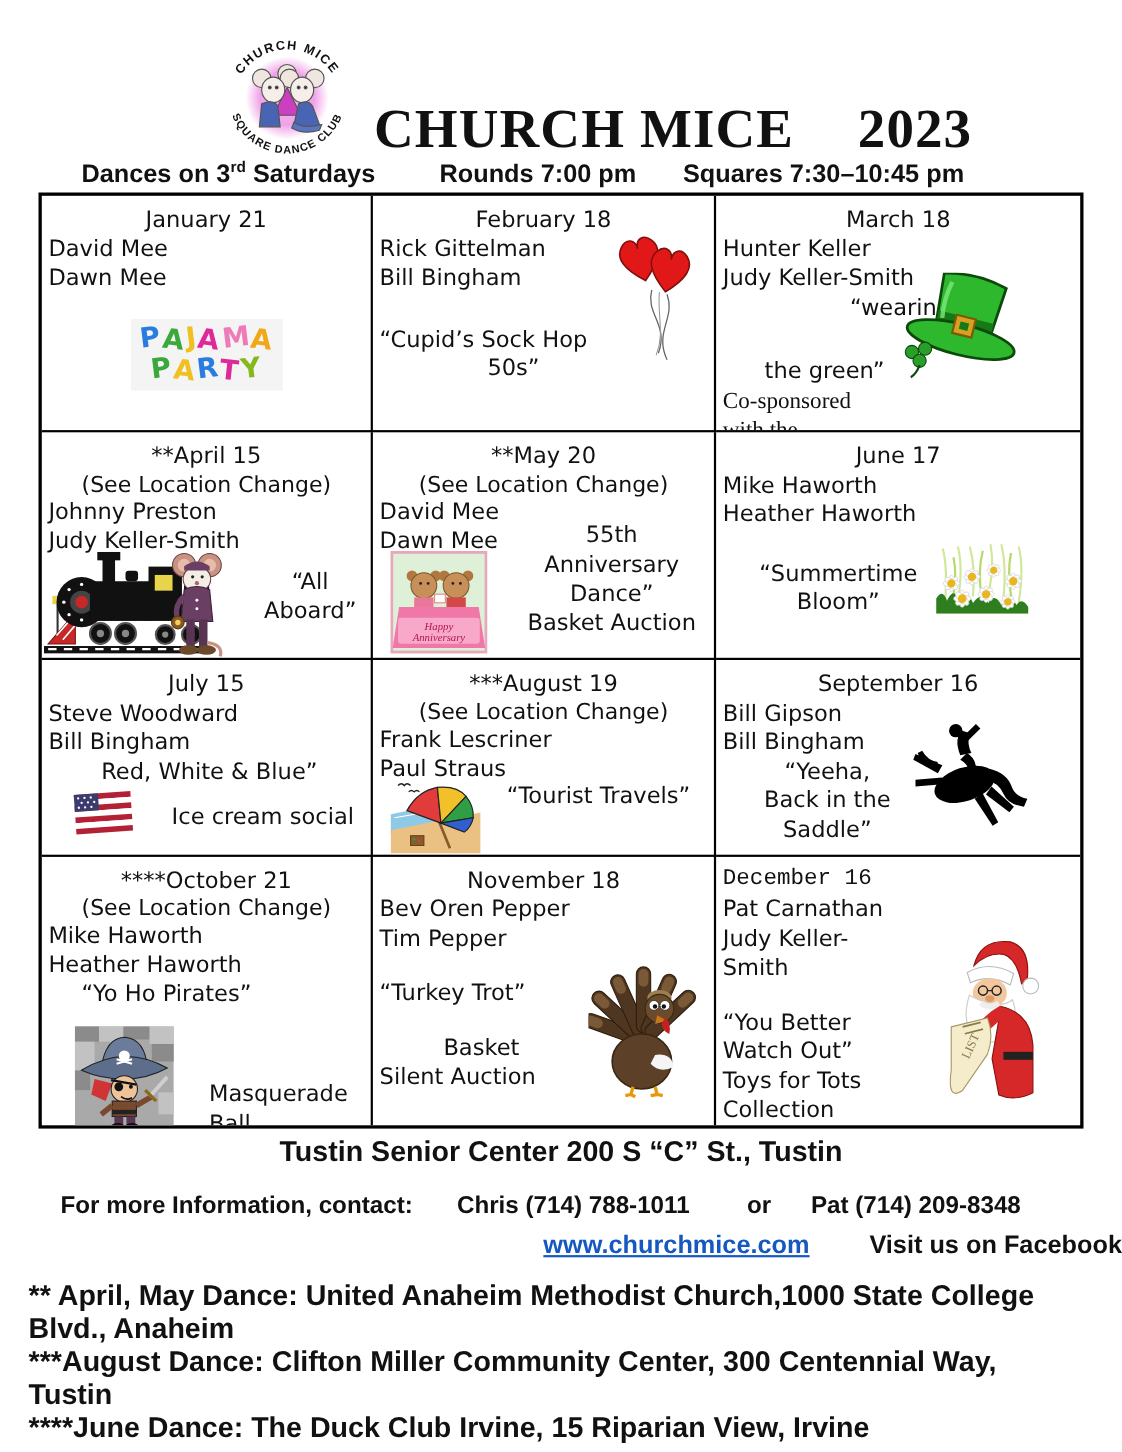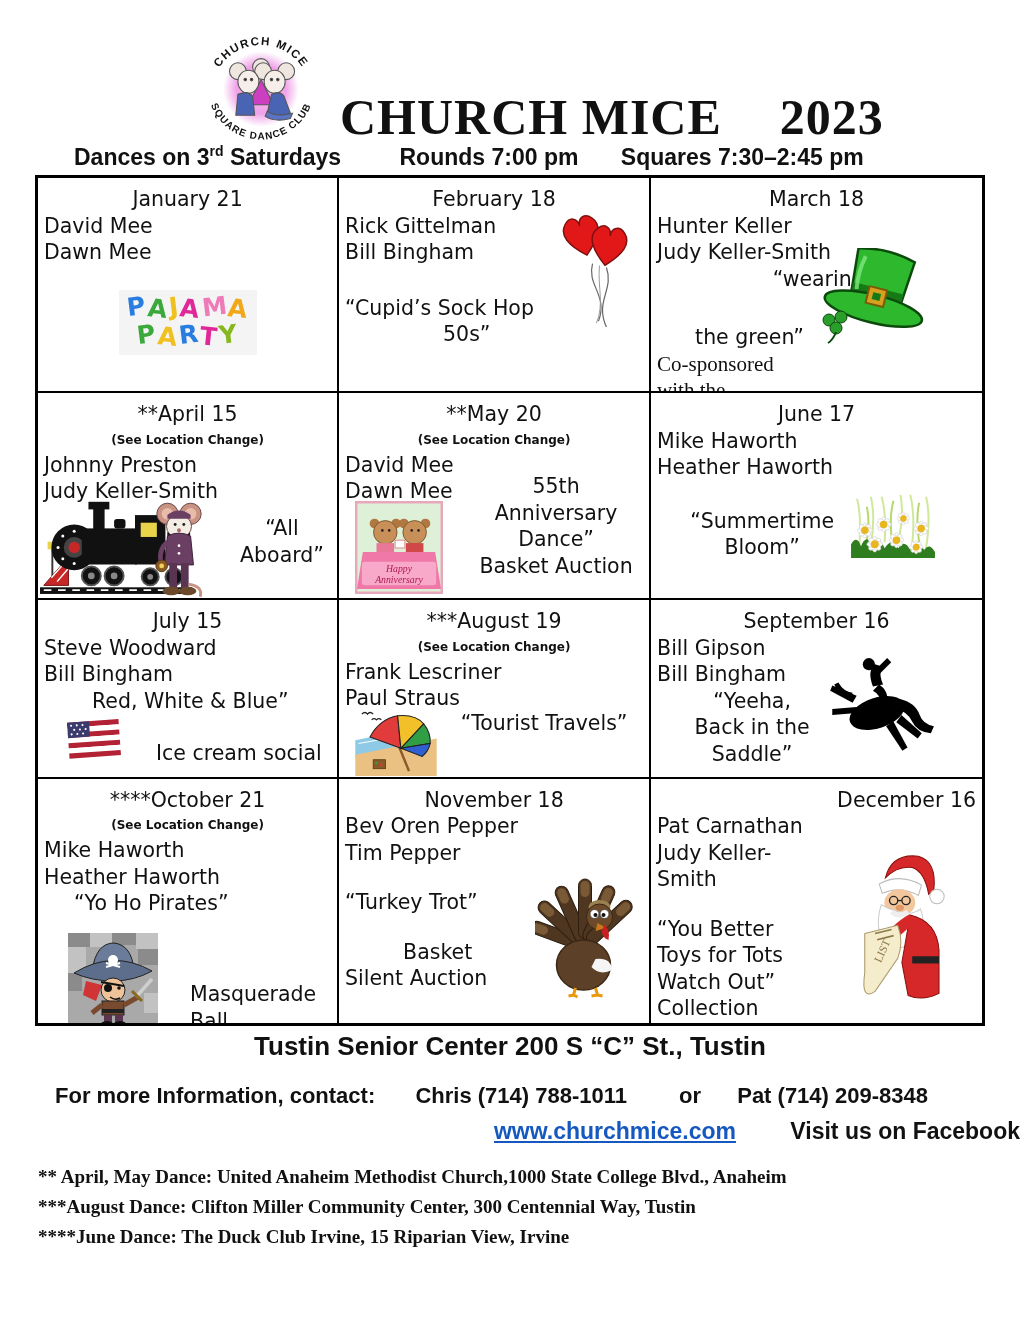--- a/index.html
+++ b/index.html
@@ -19,22 +19,22 @@
 
   
   .grid{position:absolute;left:35px;top:175px;width:950px;height:851px;box-sizing:border-box;
         border:3px solid #000;display:grid;grid-template-columns:303fr 314fr 333fr;
         grid-template-rows:217fr 208fr 180fr 246fr;}
   .cell{position:relative;border-right:2px solid #000;border-bottom:2px solid #000;
         padding:8px 6px;font-size:20.5px;line-height:26.5px;box-sizing:border-box;overflow:hidden;}
   .cell.c3{border-right:none;}
   .cell.r4{border-bottom:none;}
   .mtitle{text-align:center;}
-  .mtitle.tleft{text-align:right;}
-  .note{text-align:center;font-size:12px;line-height:24px;font-weight:bold;}
+  .mtitle.tleft{text-align:left;font-family:Liberation Mono, monospace;}
+  .note{text-align:center;font-size:20px;line-height:24px;}
   .ln{text-align:left;}
   .serif{font-family:"Liberation Serif",serif;font-size:21px;line-height:26px;}
   .blank{height:23px;}
   .abs{position:absolute;}
 
   
   .pj-box{margin:24px auto 0;width:138px;padding:3px 0 5px;background:#f4f4f4;text-align:center;}
   .pjl{display:inline-block;font-weight:bold;font-size:25px;line-height:27px;margin:0 1px;}
   .pjl:nth-child(odd){transform:rotate(-7deg);}
   .pjl:nth-child(even){transform:rotate(6deg) translateY(2px);}
@@ -42,22 +42,22 @@
   
   .venue{position:absolute;left:0;top:1031px;width:1020px;text-align:center;
          font-family:"Liberation Sans",sans-serif;font-weight:bold;font-size:26px;}
   .contact{position:absolute;left:0;top:1083px;width:1020px;padding-left:55px;box-sizing:border-box;
            font-family:"Liberation Sans",sans-serif;font-weight:bold;font-size:22px;white-space:nowrap;}
   .contact .g1{margin-left:34px;} .contact .g2{margin-left:46px;} .contact .g3{margin-left:30px;}
   .linkline{position:absolute;left:0;top:1118px;width:1020px;text-align:right;
             font-family:"Liberation Sans",sans-serif;font-weight:bold;font-size:23px;}
   .weblink{color:#1558c0;text-decoration:underline;cursor:pointer;}
   .fb{margin-left:48px;color:#111;}
-  .notes{position:absolute;left:38px;top:1162px;width:950px;
-         font-family:Liberation Serif, serif;font-weight:bold;font-size:19px;line-height:30px;}
+  .notes{position:absolute;left:26px;top:1162px;width:950px;
+         font-family:Liberation Sans, sans-serif;font-weight:bold;font-size:26px;line-height:30px;}
 </style>
 </head>
 <body>
 
 <div class="page">
 
   <div class="logo">
     <svg viewBox="0 0 120 120" width="126" height="128">
       <defs>
         <radialGradient id="pg">
@@ -95,21 +95,21 @@
   </div>
 
   <div class="title-row">
     <span>CHURCH MICE</span>
     <span class="yr">2023</span>
   </div>
 
   <div class="subtitle">
     <span><span>Dances on 3</span><sup>rd</sup><span> Saturdays</span></span>
     <span class="gap1">Rounds 7:00 pm</span>
-    <span class="gap2">Squares 7:30–2:45 pm</span>
+    <span class="gap2">Squares 7:30–10:45 pm</span>
   </div>
 
   <div class="grid">
 
     <div class="cell r1 c1">
       <div class="mtitle">January 21</div>
       <div class="ln">David Mee</div>
       <div class="ln">Dawn Mee</div>
       <div class="pj-box">
         <div><span class="pjl" style="color: rgb(42, 125, 224);">P</span><span class="pjl" style="color: rgb(58, 168, 58);">A</span><span class="pjl" style="color: rgb(240, 192, 32);">J</span><span class="pjl" style="color: rgb(224, 40, 152);">A</span><span class="pjl" style="color: rgb(238, 122, 184);">M</span><span class="pjl" style="color: rgb(240, 168, 24);">A</span></div>
@@ -323,21 +323,21 @@
           <use href="#daisy" transform="translate(66,67) scale(0.9)"></use>
         </svg>
       </div>
     </div>
 
     <div class="cell r3 c1">
       <div class="mtitle">July 15</div>
       <div class="ln">Steve Woodward</div>
       <div class="ln">Bill Bingham</div>
       <div class="ln" style="padding-left:48px;">Red, White &amp; Blue”</div>
-      <div style="display:flex;align-items:flex-end;margin-top:4px;">
+      <div style="display:flex;align-items:center;margin-top:4px;">
         <span style="margin-left:22px;">
           <svg viewBox="0 0 58 44" width="56" height="42">
             <g transform="rotate(-4 29 22)">
               <rect x="2" y="3" width="54" height="5.4" fill="#b22234"></rect>
                 <rect x="2" y="8.4" width="54" height="5.4" fill="#fff"></rect>
               <rect x="2" y="13.8" width="54" height="5.4" fill="#b22234"></rect>
                 <rect x="2" y="19.2" width="54" height="5.4" fill="#fff"></rect>
               <rect x="2" y="24.6" width="54" height="5.4" fill="#b22234"></rect>
                 <rect x="2" y="30" width="54" height="5.4" fill="#fff"></rect>
               <rect x="2" y="35.4" width="54" height="5.4" fill="#b22234"></rect>
@@ -522,22 +522,22 @@
       </div>
     </div>
 
     <div class="cell r4 c3">
       <div class="mtitle tleft">December 16</div>
       <div class="ln">Pat Carnathan</div>
       <div class="ln">Judy Keller-</div>
       <div class="ln">Smith</div>
       <div class="blank"></div>
       <div class="ln">“You Better</div>
+      <div class="ln">Watch Out”</div>
       <div class="ln">Toys for Tots</div>
-      <div class="ln">Watch Out”</div>
       <div class="ln">Collection</div>
       <div class="abs" style="left:178px;top:70px;">
         <svg viewBox="0 0 115 160" width="120" height="165">
           <path d="M54,28 Q60,4 86,7 Q104,12 101,40 L96,44 Q92,22 80,18 Q66,16 54,28 Z" fill="#d62828" stroke="#8a1010"></path>
           <circle cx="104" cy="46" r="7" fill="#fff" stroke="#bbb"></circle>
           <path d="M48,34 q20,-11 41,1 l-3,10 q-18,-10 -35,-2 z" fill="#fff" stroke="#bbb"></path>
           <ellipse cx="68" cy="52" rx="15" ry="13" fill="#f2c79e"></ellipse>
           <circle cx="62" cy="50" r="4" fill="none" stroke="#222" stroke-width="1.3"></circle>
           <circle cx="74" cy="50" r="4" fill="none" stroke="#222" stroke-width="1.3"></circle>
           <line x1="66" y1="50" x2="70" y2="50" stroke="#222" stroke-width="1.3"></line>

